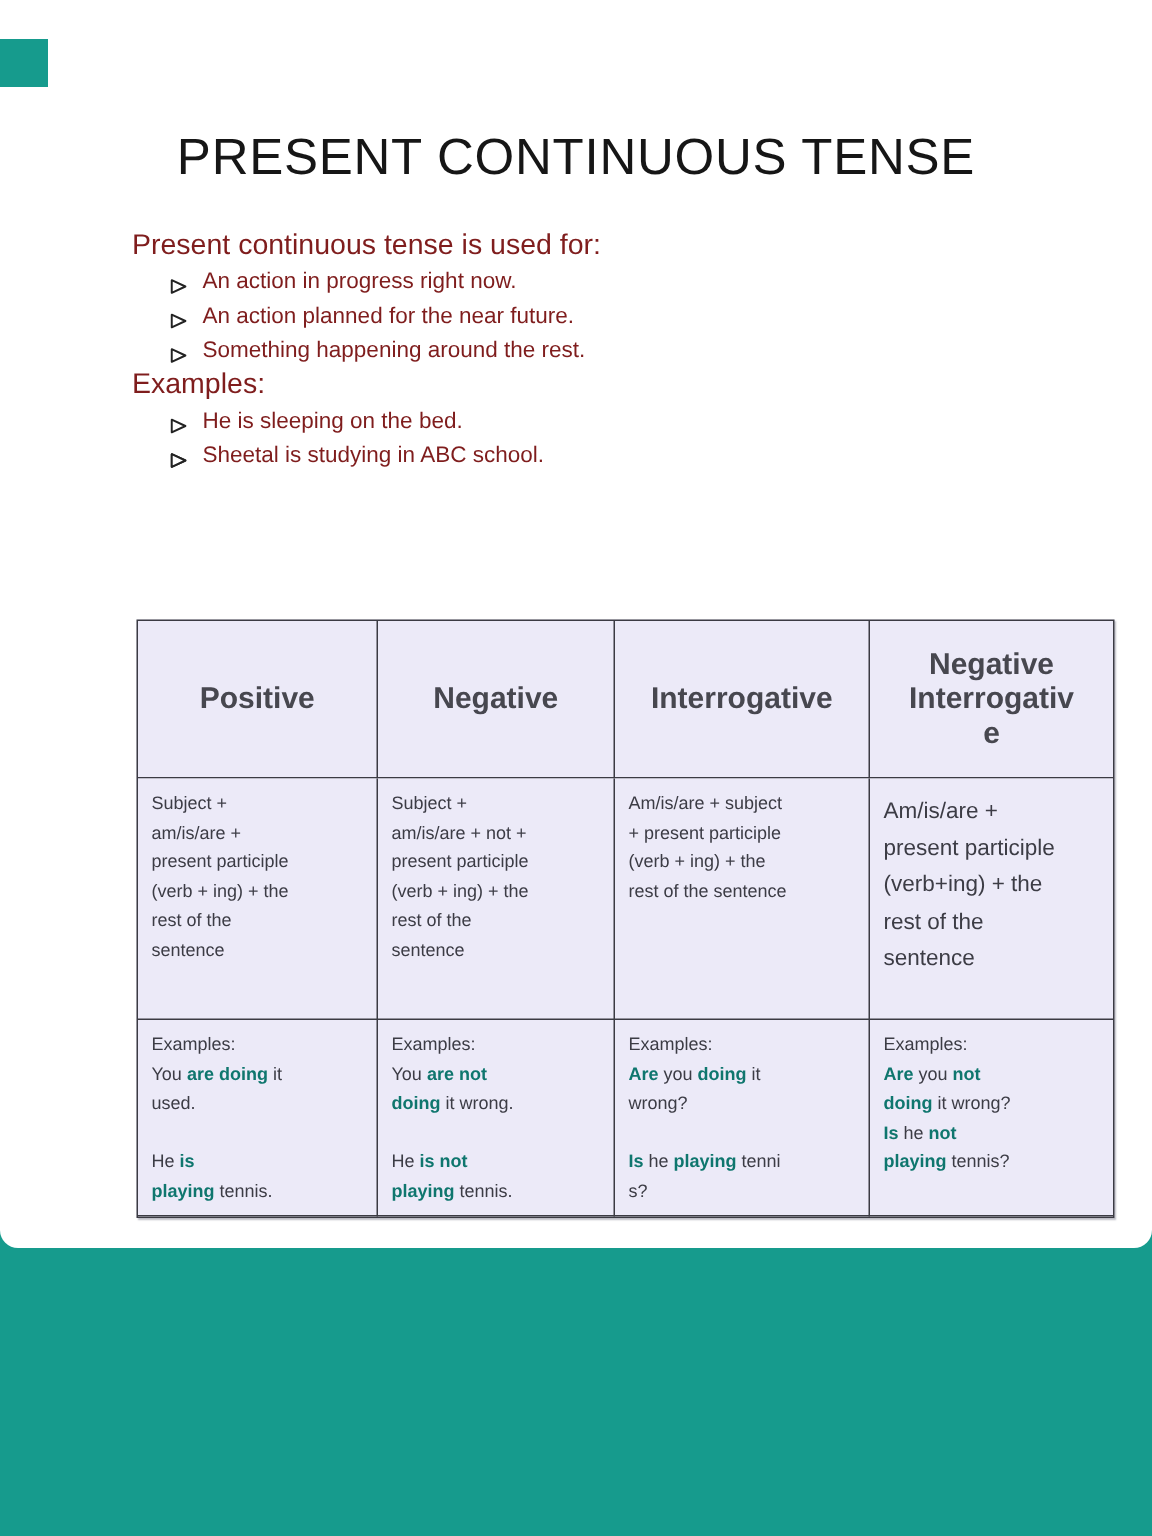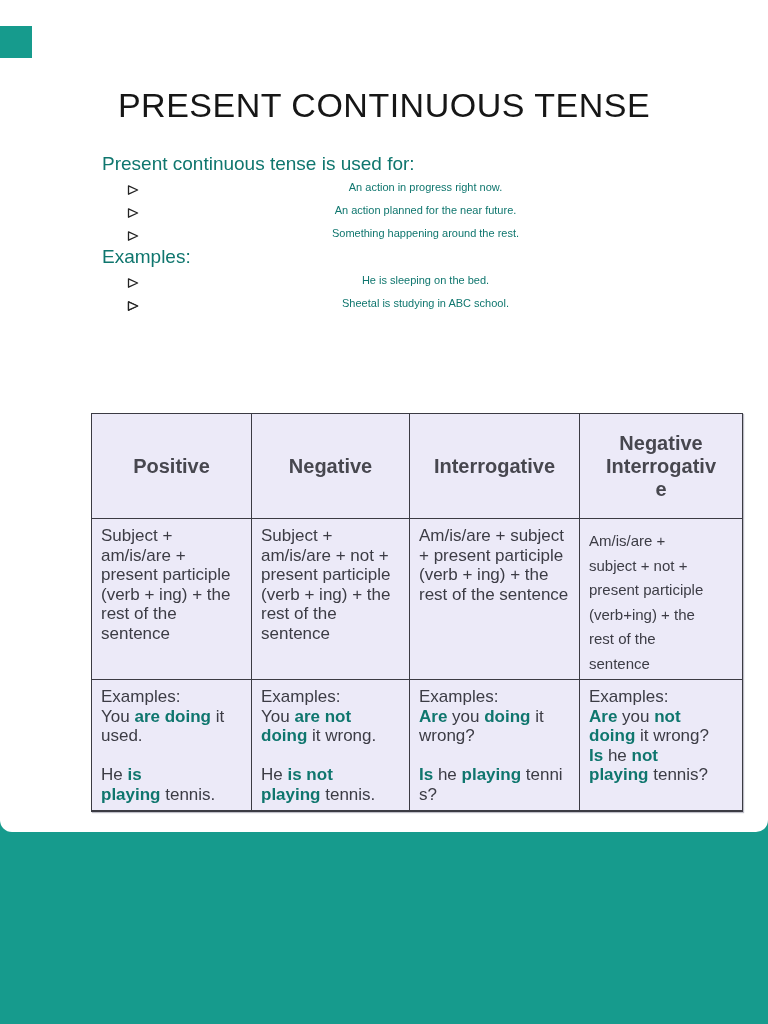--- a/index.html
+++ b/index.html
@@ -35,32 +35,31 @@
   }
   h1.doc-title{
     position:absolute; left:0; right:0; top:86px;
     text-align:center;
     font-size:34px; font-weight:normal;
     letter-spacing:0.5px;
     color:var(--ink);
     white-space:nowrap;
   }
   .intro{
-    position:absolute; left:102px; top:152px; width:600px;
-    font-size:19px; line-height:24px; color:#0f766e;
+    position:absolute; left:88px; top:152px; width:600px;
+    font-size:19px; line-height:24px; color:#7f1d1d;
   }
   .intro .lead{font-size:19px; line-height:24px;}
   ul.arrow-list{list-style:none; margin:0; padding:0;}
   ul.arrow-list li{
     position:relative;
     padding-left:47px;
-    font-size:11px;
+    font-size:15px;
     line-height:23px;
     white-space:nowrap;
-    text-align:center;
   }
   ul.arrow-list li .arrow{
     position:absolute; left:25px; top:5px;
     width:12px; height:12px; display:inline-block;
   }
   .section-heading{
     position:absolute; left:90px; top:350px; width:575px;
     font-size:24px; font-weight:bold; line-height:30px;
     color:#121212;
     letter-spacing:0.2px;
@@ -84,21 +83,21 @@
   .cell.last-col{border-right:none;}
   .cell.header{
     display:flex; flex-direction:column;
     justify-content:center; align-items:center;
     text-align:center;
     font-weight:bold; font-size:20px; line-height:23px;
     color:var(--head-text);
   }
   .cell.body{
     padding:7px 9px;
-    font-size:17px; line-height:19.5px;
+    font-size:12px; line-height:19.5px;
     color:var(--cell-text);
   }
   .cell.body .line{white-space:nowrap;}
   .cell.body b{font-weight:bold; color:#0f766e;}
   .cell.structure.c3{
     font-size:15px; line-height:24.5px; padding-top:10px;
   }
 </style>
 </head>
 <body>
@@ -169,21 +168,20 @@
         <div class="line"><span>sentence</span></div>
       </div>
       <div class="cell body structure c2">
         <div class="line"><span>Am/is/are + subject</span></div>
         <div class="line"><span>+ present participle</span></div>
         <div class="line"><span>(verb + ing) + the</span></div>
         <div class="line"><span>rest of the sentence</span></div>
       </div>
       <div class="cell body structure c3 last-col">
         <div class="line"><span>Am/is/are +</span></div>
-        <div class="line"><span>subject + not +</span></div>
         <div class="line"><span>present participle</span></div>
         <div class="line"><span>(verb+ing) + the</span></div>
         <div class="line"><span>rest of the</span></div>
         <div class="line"><span>sentence</span></div>
       </div>
       <div class="cell body examples c0">
         <div class="line"><span>Examples:</span></div>
         <div class="line"><span>You </span><b>are doing</b><span> it</span></div>
         <div class="line"><span>used.</span></div>
         <div class="line"><span>&nbsp;</span></div>

